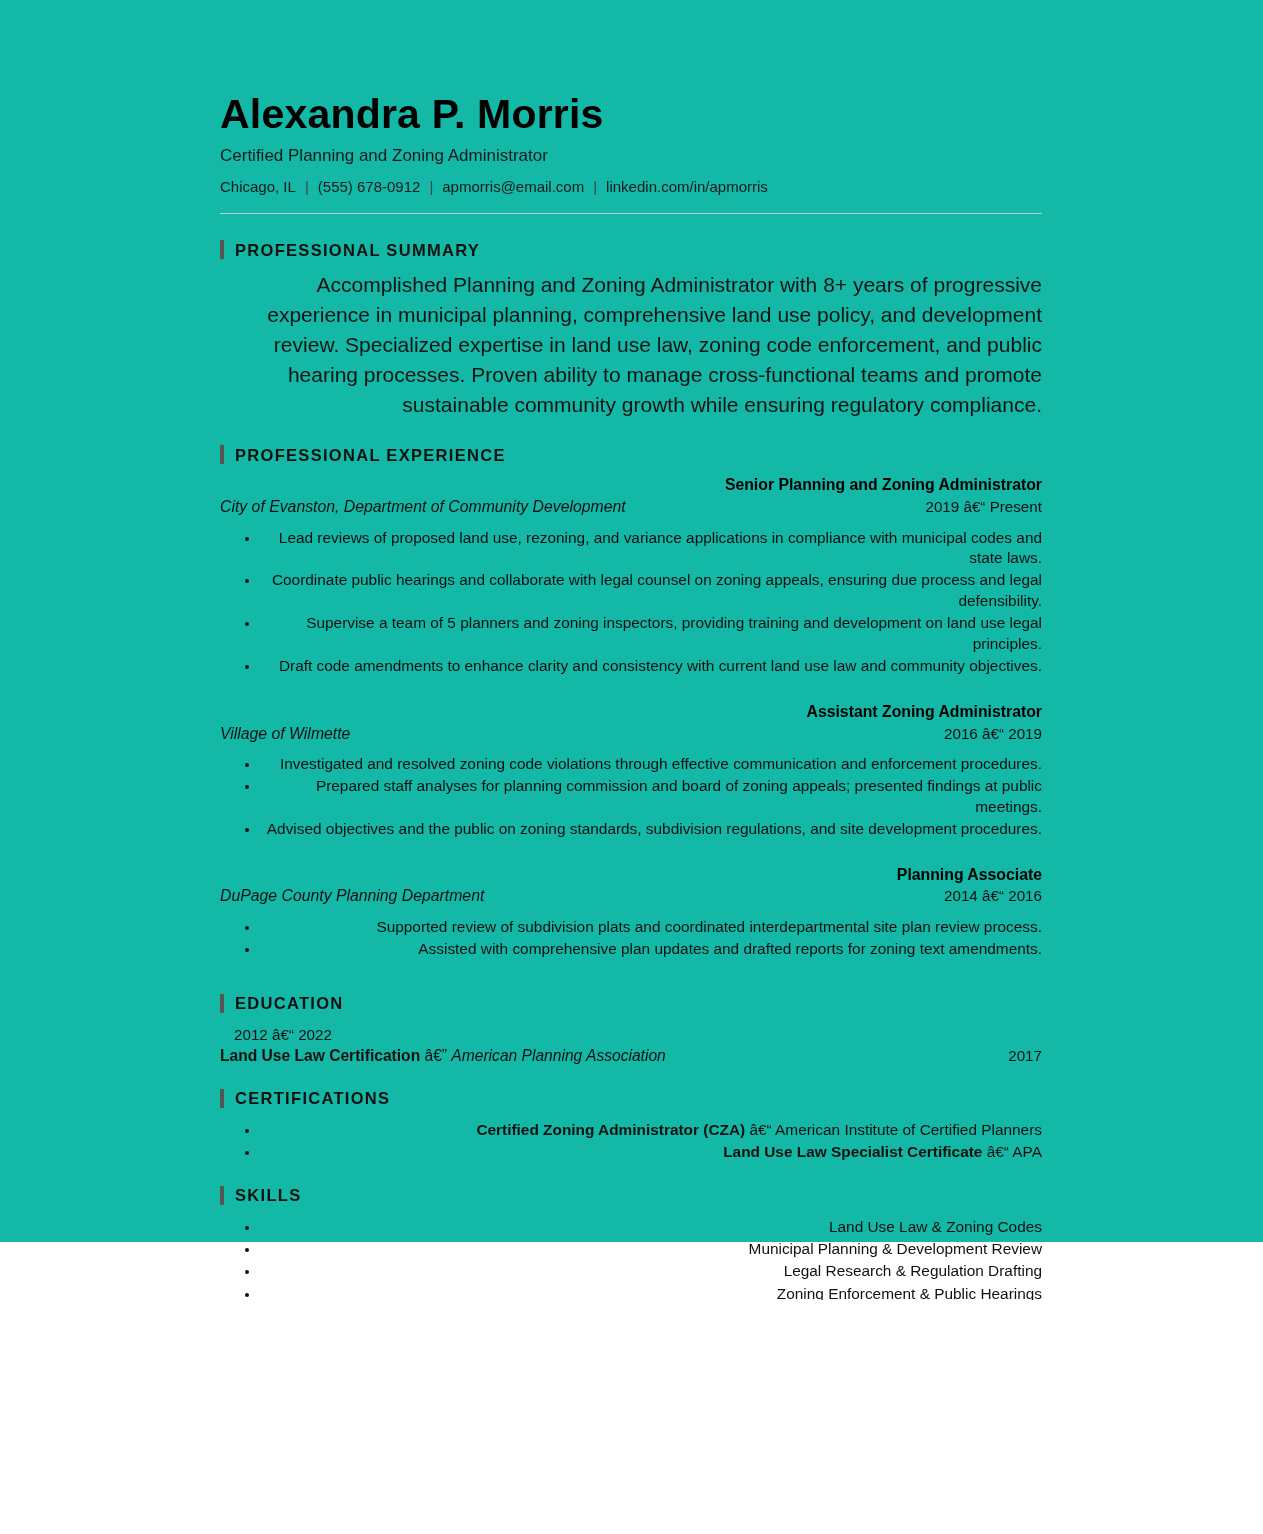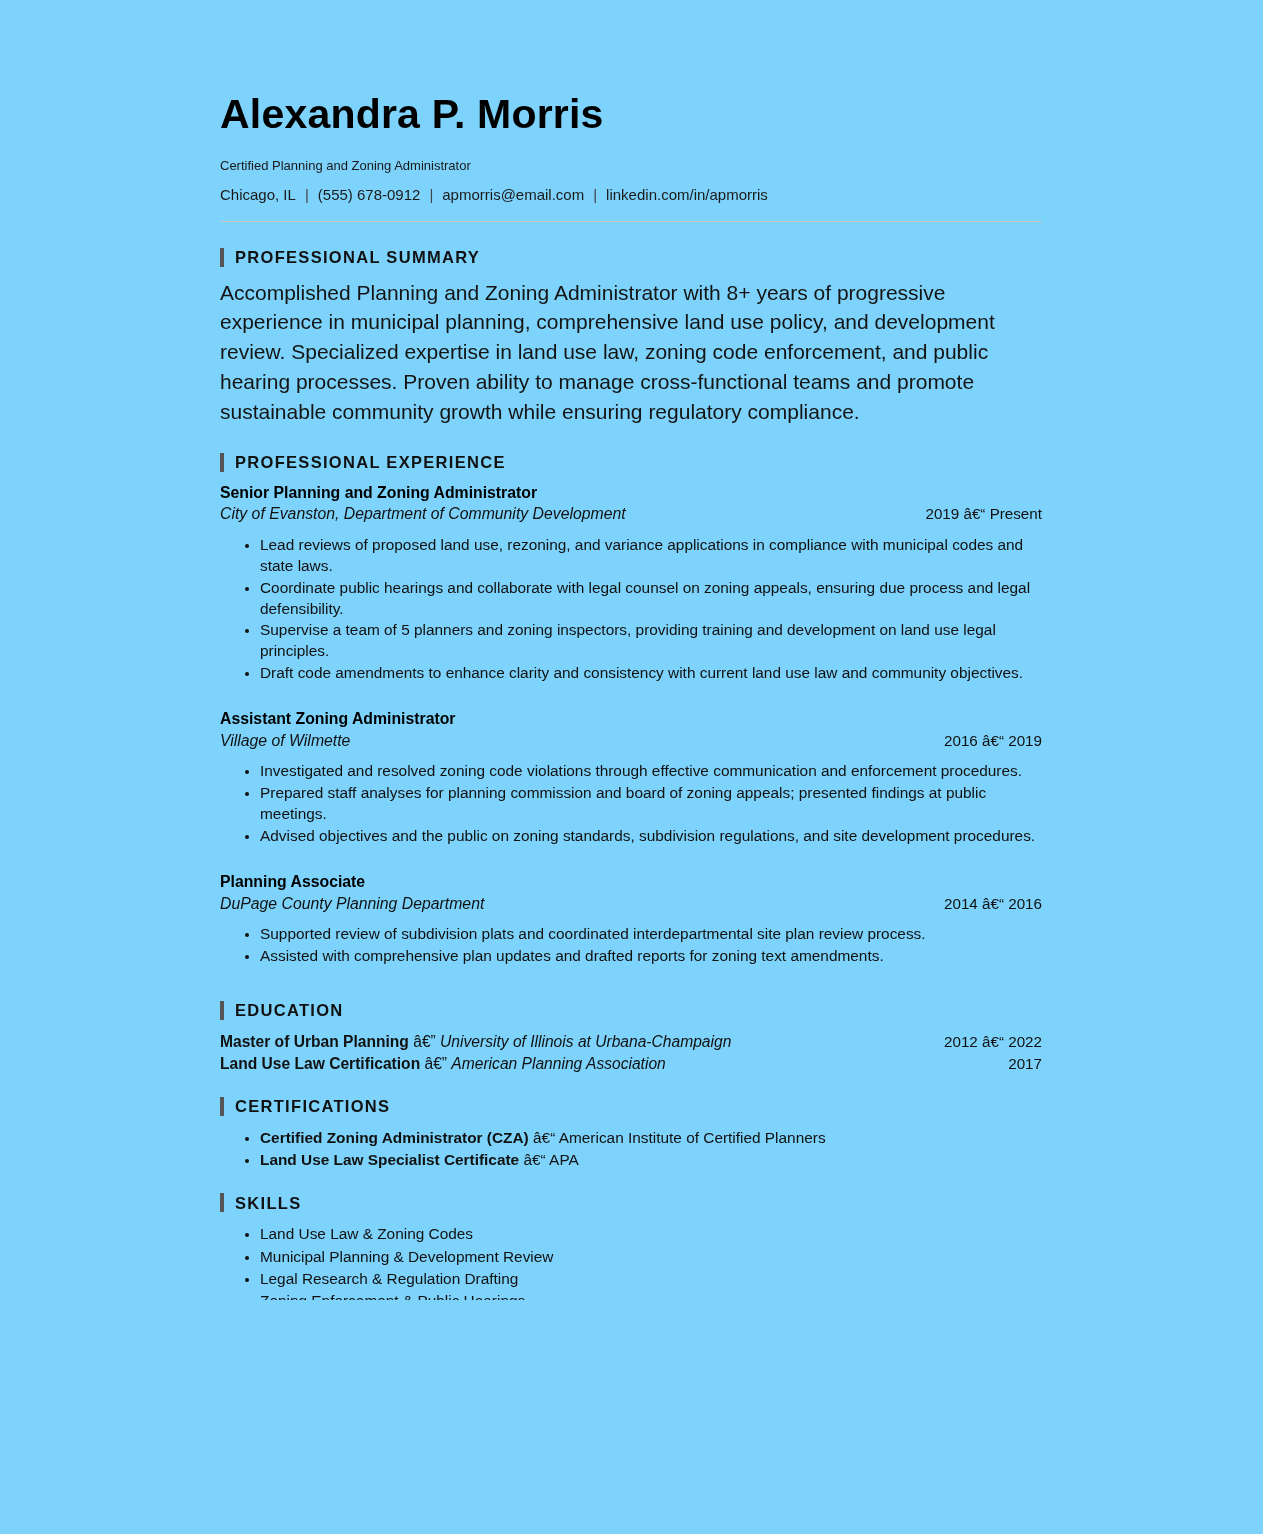--- a/index.html
+++ b/index.html
@@ -10,44 +10,44 @@
   body {
     width: 1263px;
     height: 1534px;
     font-family: "Liberation Sans", sans-serif;
     color: #000000;
     overflow: hidden;
   }
   .page {
     position: relative;
     width: 1263px;
-    height: 1534px;
-    background: #7dd3fc;
+    height: 1242px;
+    background: #14b8a6;
   }
   
   .content {
     position: absolute;
     left: 220px;
     top: 0;
     width: 822px;
     height: 1300px;
     overflow: hidden;
   }
   .name {
     font-size: 41px;
     font-weight: bold;
     letter-spacing: 0.2px;
     line-height: 1.0;
     margin: 0;
     padding-top: 94px;
     color: #000;
   }
   .subtitle {
-    font-size: 13px;
-    margin-top: 23px;
+    font-size: 17px;
+    margin-top: 11px;
     color: #1a1a1a;
     line-height: 1.2;
   }
   .contact {
     font-size: 15px;
     margin-top: 12px;
     color: #1a1a1a;
     line-height: 1.2;
     white-space: nowrap;
   }
@@ -56,20 +56,21 @@
     color: #444;
   }
   .hrule {
     border: 0;
     border-top: 1px solid #c9c9c9;
     margin: 17px 0 0 0;
     width: 100%;
   }
   .section {
     margin-top: 26px;
+    text-align: right;
   }
   .section.tight { margin-top: 22px; }
   .sec-head {
     display: flex;
     align-items: center;
     margin-bottom: 11px;
   }
   .accent-bar {
     display: inline-block;
     width: 4px;
@@ -230,21 +231,20 @@
       </div>
     </div>
 
     <div class="section" style="margin-top:34px">
       <div class="sec-head">
         <span class="accent-bar"></span>
         <span class="sec-title">EDUCATION</span>
       </div>
 
       <div class="edu-row">
-        <span class="edu-left"><span class="edu-degree">Master of Urban Planning</span><span> â€” </span><span class="edu-school">University of Illinois at Urbana-Champaign</span></span>
         <span class="edu-dates">2012 â€“ 2022</span>
       </div>
       <div class="edu-row">
         <span class="edu-left"><span class="edu-degree">Land Use Law Certification</span><span> â€” </span><span class="edu-school">American Planning Association</span></span>
         <span class="edu-dates">2017</span>
       </div>
     </div>
 
     <div class="section tight">
       <div class="sec-head">

